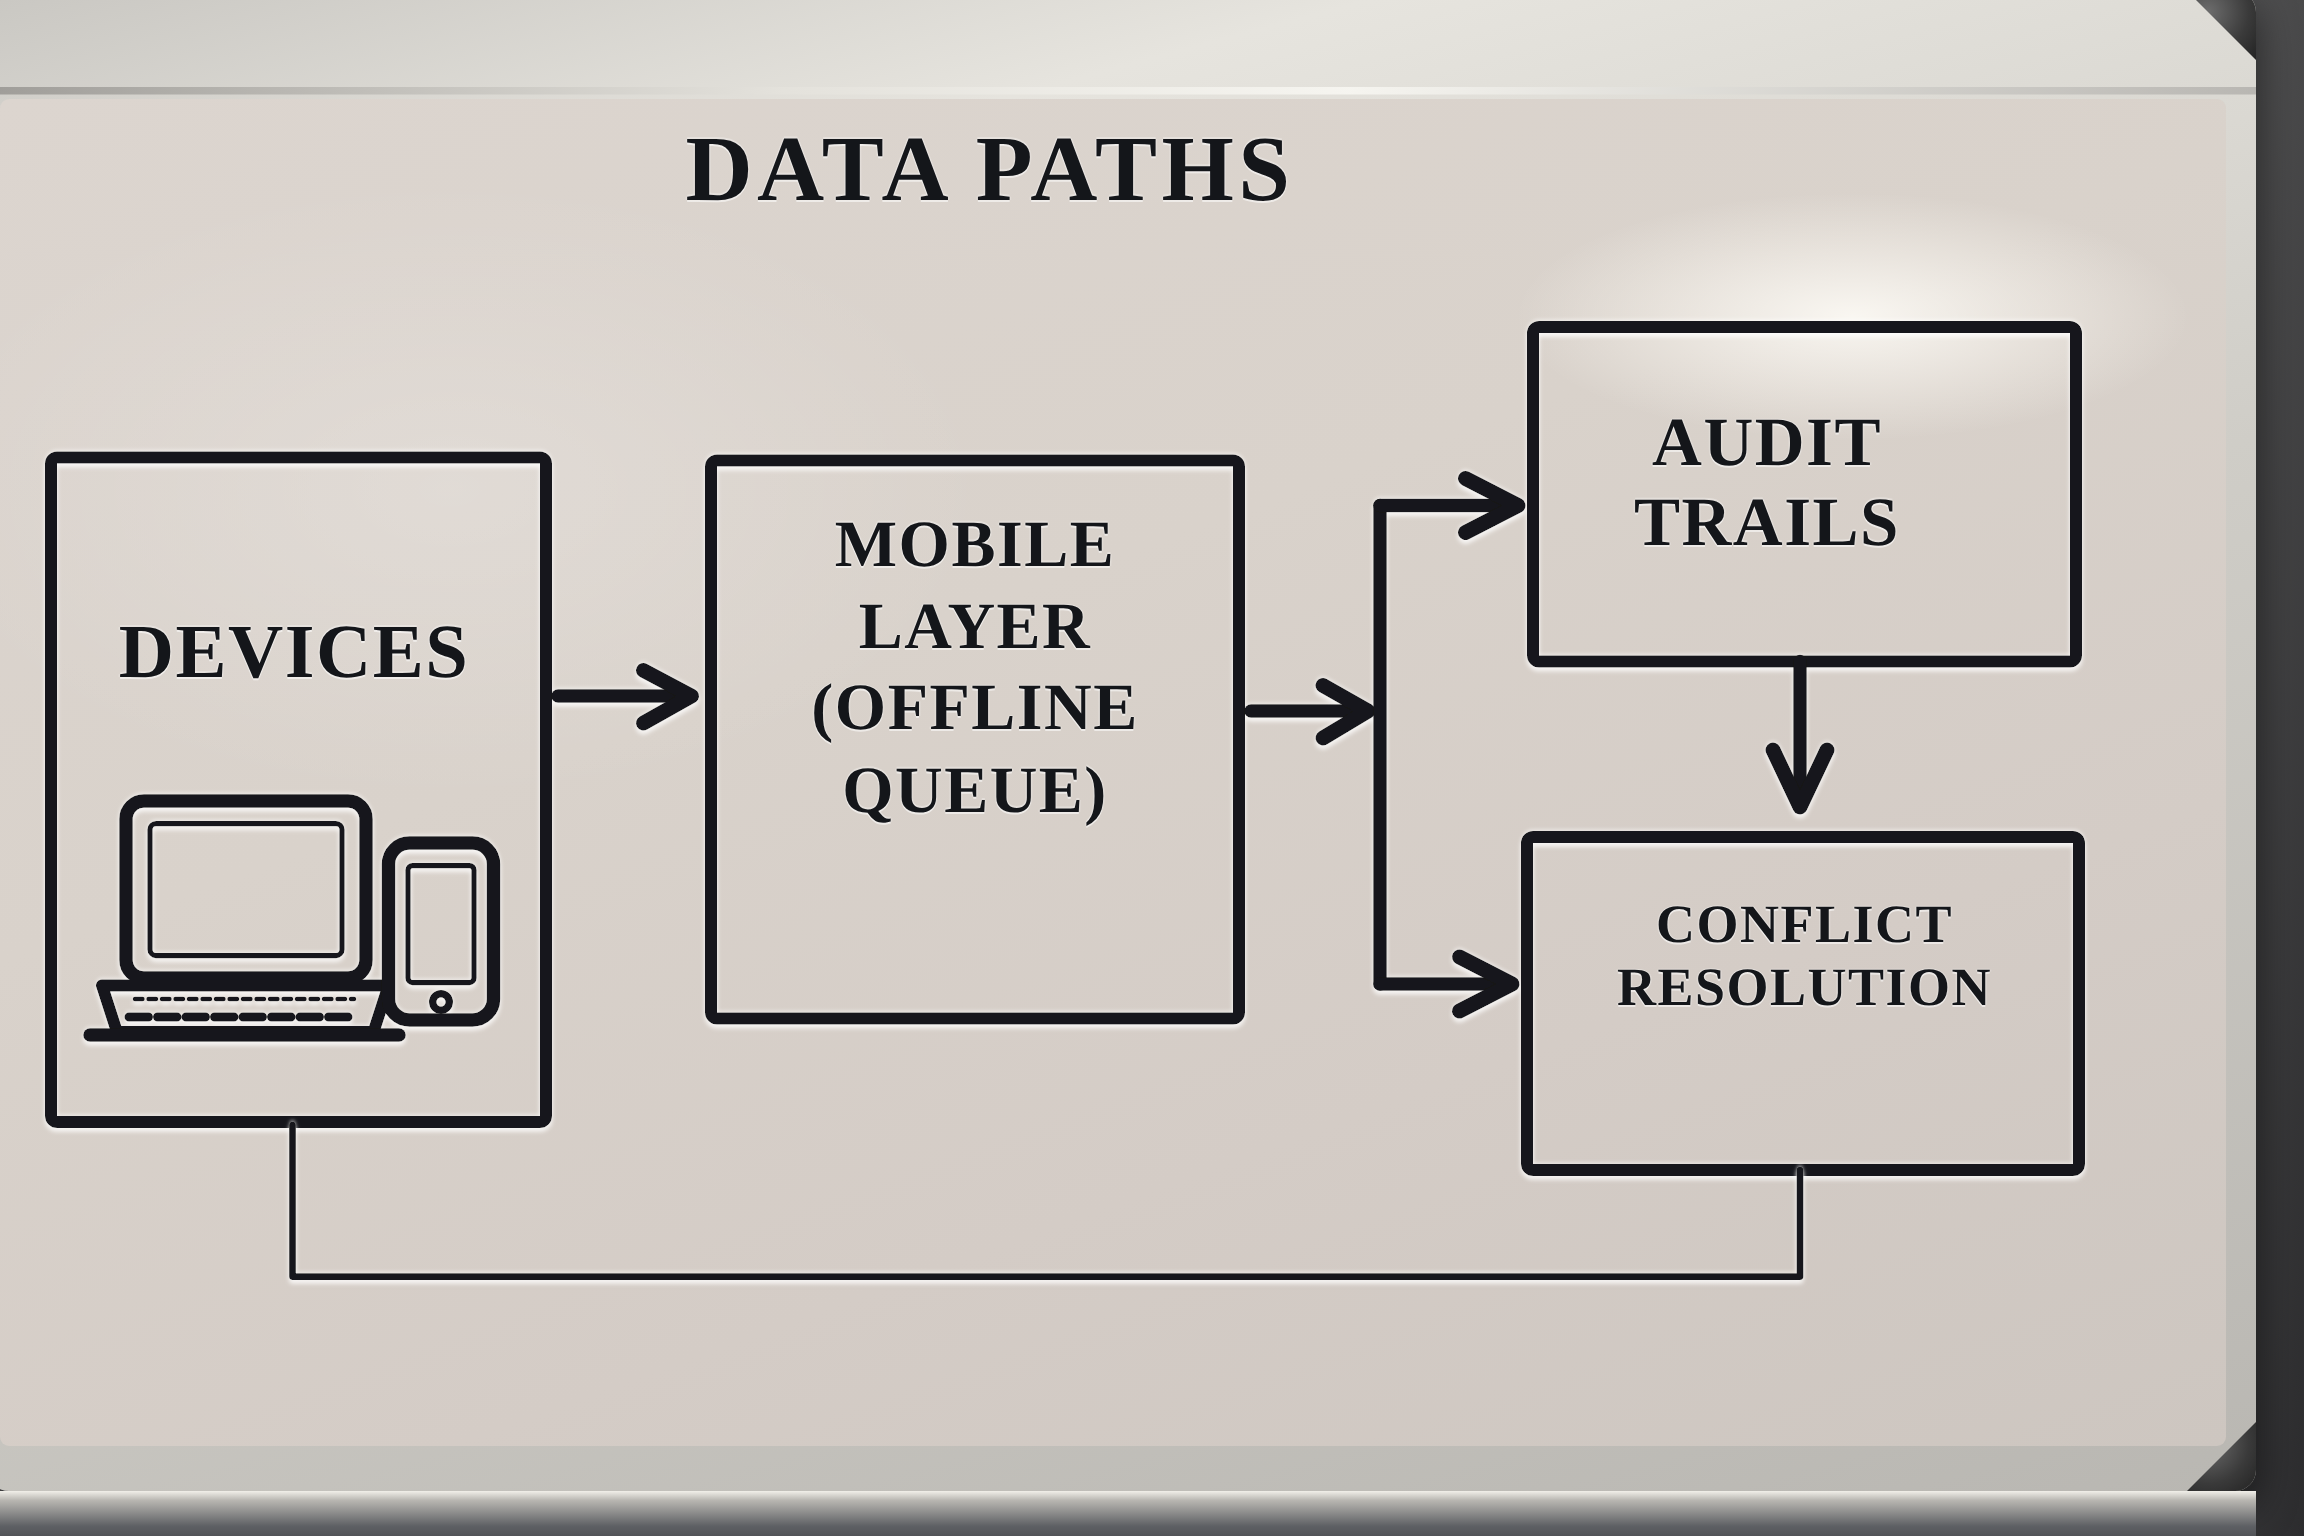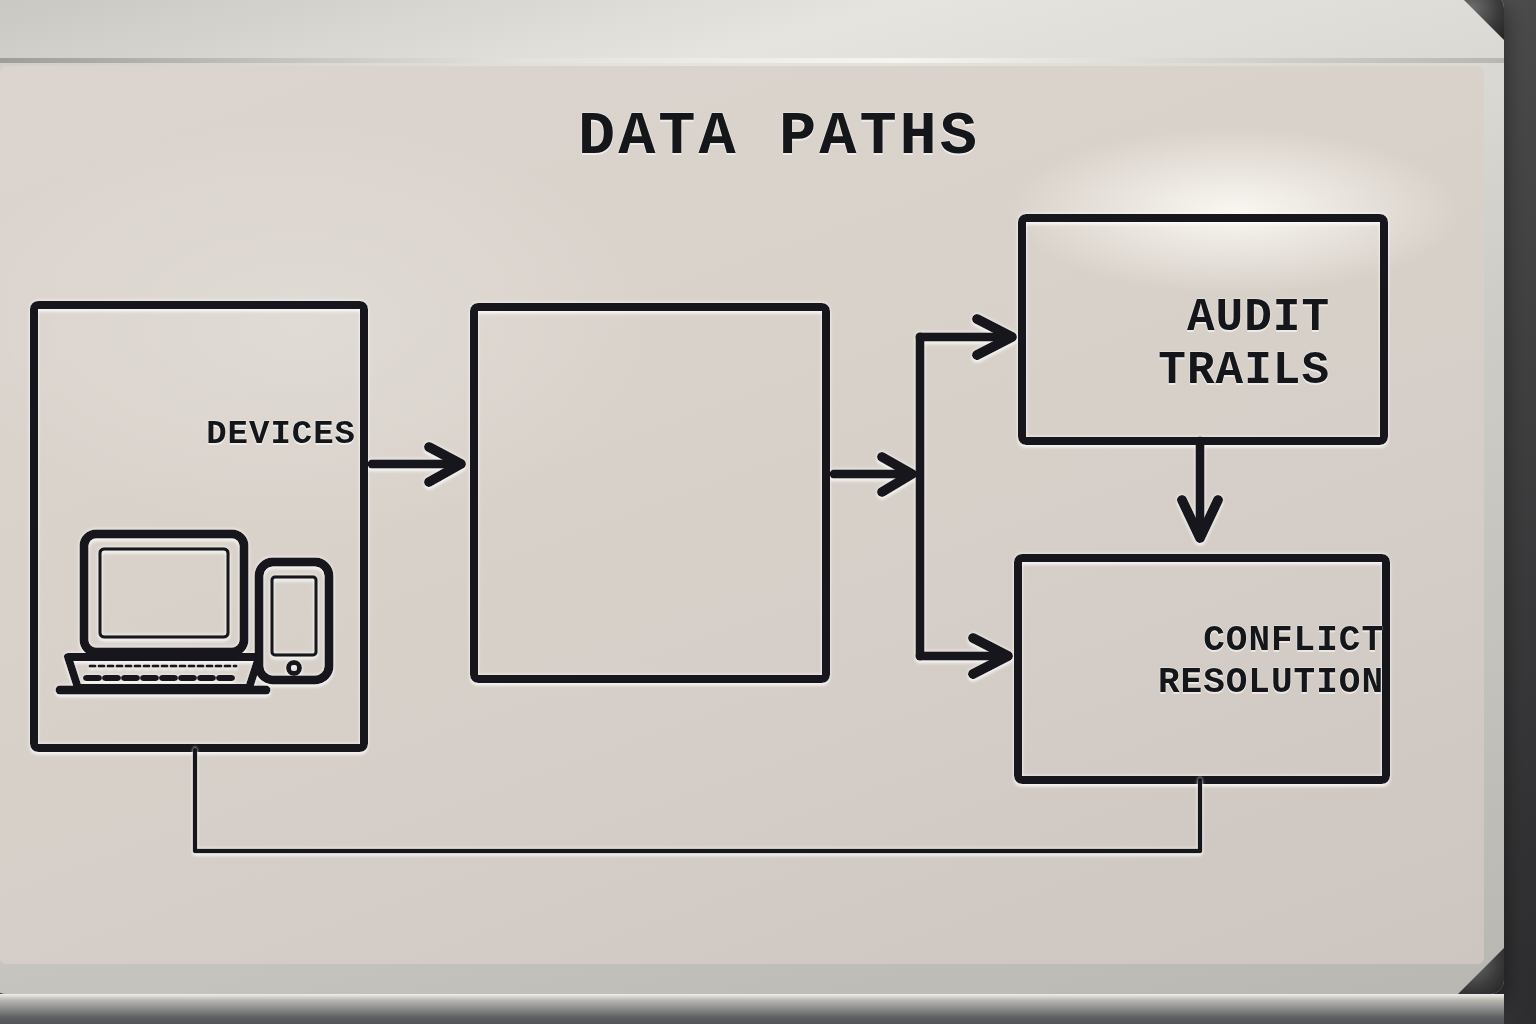--- a/index.html
+++ b/index.html
@@ -76,46 +76,45 @@
     left: 0; top: 0;
     width: 1536px;
     height: 1024px;
   }
   #diagram svg { display: block; }
 
   
   .marker-text {
     position: absolute;
     color: #14161a;
-    font-family: Liberation Mono, monospace;
+    font-family: Liberation Serif, serif;
     font-weight: bold;
     letter-spacing: 1px;
-    text-align: right;
+    text-align: center;
     line-height: 1.08;
     text-shadow:
        0 1.5px 0 rgba(255,255,255,0.55),
        0 -1px 0 rgba(255,255,255,0.30),
        1px 0 0 rgba(255,255,255,0.22),
       -1px 0 0 rgba(255,255,255,0.22);
     white-space: pre-line;
     user-select: none;
-    margin-top: 24px;
   }
   #page-title-text {
     left: 340px;
     top: 80px;
     width: 640px;
     font-size: 62px;
     letter-spacing: 3px;
   }
   #devices-label {
     left: 36px;
-    top: 392px;
+    top: 408px;
     width: 320px;
-    font-size: 34px;
+    font-size: 51px;
   }
   #mobile-label {
     left: 478px;
     top: 336px;
     width: 344px;
     font-size: 44px;
     line-height: 1.24;
   }
   #audit-label {
     left: 1026px;
@@ -212,20 +211,24 @@
       <g filter="url(#inkHalo)" fill="none" stroke="#14161a" stroke-linecap="round" stroke-linejoin="round">
         <path d="M 1200 780 L 1200 851 L 195 851 L 195 750" stroke-width="4.5"></path>
       </g>
     </svg>
   </div>
 
   <div class="marker-text" id="page-title-text">DATA PATHS</div>
 
   <div class="marker-text" id="devices-label">DEVICES</div>
 
+  <div class="marker-text" id="mobile-label">MOBILE
+LAYER
+(OFFLINE
+QUEUE)</div>
 
   <div class="marker-text" id="audit-label">AUDIT
 TRAILS</div>
 
   <div class="marker-text" id="conflict-label">CONFLICT
 RESOLUTION</div>
 
 </div>
 
 </body></html>

